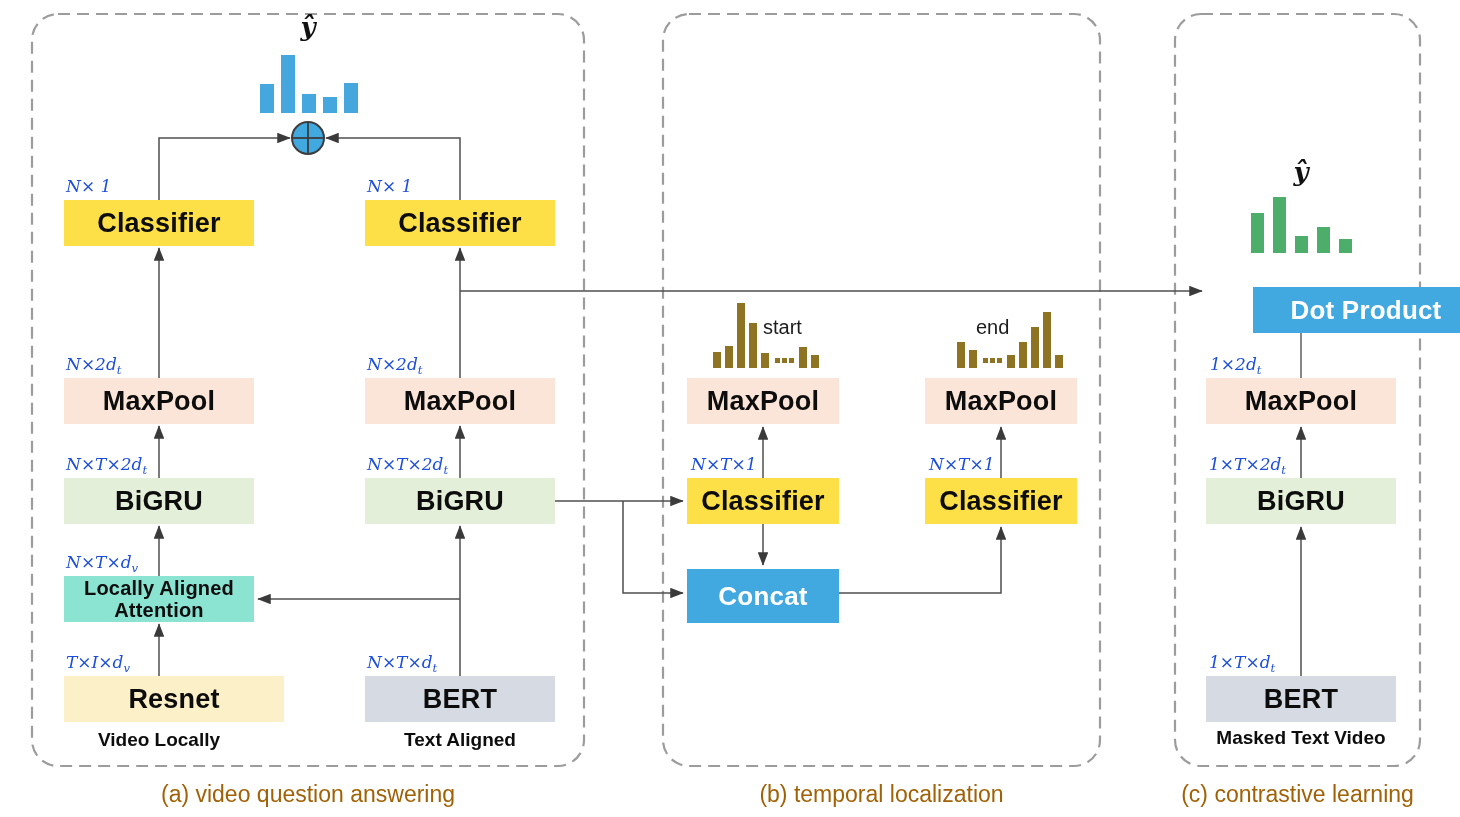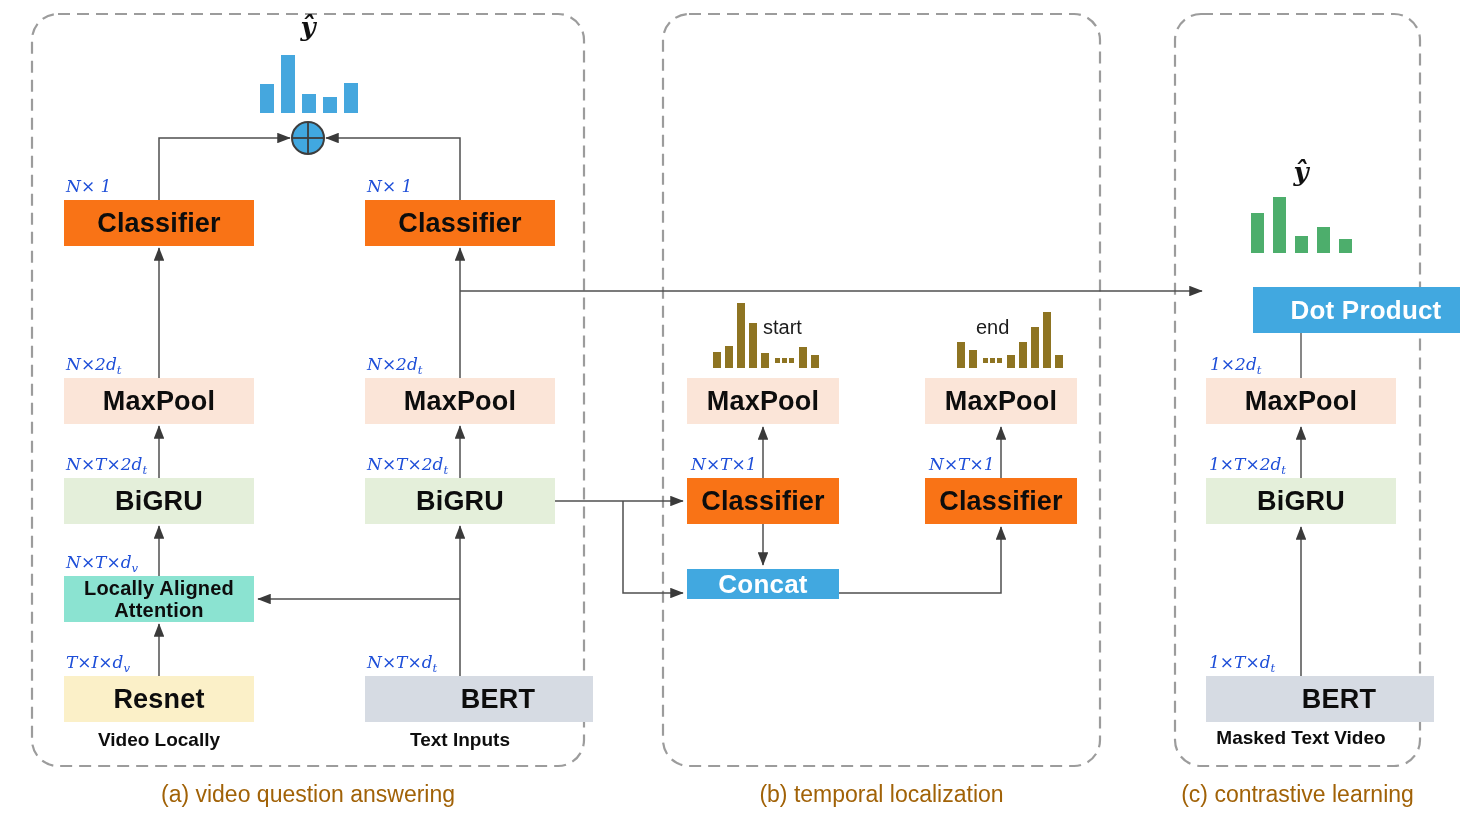--- a/index.html
+++ b/index.html
@@ -1,26 +1,26 @@
 <!DOCTYPE html>
 <html><head>
 <meta charset="utf-8">
 <style>
   html,body{margin:0;padding:0;background:#ffffff;}
   .canvas{position:relative;width:1460px;height:817px;background:#ffffff;overflow:hidden;
           font-family:"Liberation Sans",sans-serif;}
   .layer{position:absolute;left:0;top:0;}
   .box{position:absolute;display:flex;align-items:center;justify-content:center;
        font-weight:700;font-size:27px;color:#0d0d0d;letter-spacing:.2px;}
-  .c-classifier{background:#f97316;text-align:right;}
+  .c-classifier{background:#fde047;text-align:right;}
   .c-maxpool{background:#fbe5d8;}
   .c-bigru{background:#e4efda;}
   .c-laa{background:#8be3d1;font-size:20px;line-height:1.1;text-align:center;}
   .c-resnet{background:#fbf0c8;}
-  .c-bert{background:#d6dbe3;padding-left:38px;}
+  .c-bert{background:#d6dbe3;}
   .c-accent{background:#41a8e0;color:#ffffff;font-size:26px;}
   .dim{position:absolute;font-family:"DejaVu Serif","Liberation Serif",serif;
        font-style:italic;font-size:17px;color:#1d4ed8;white-space:nowrap;}
   .dim sub{font-size:.68em;}
   .inlabel{position:absolute;font-weight:700;font-size:19px;color:#0d0d0d;text-align:center;}
   .caption{position:absolute;font-size:23px;color:#a16207;text-align:center;}
   .hist-label{position:absolute;font-size:20px;color:#1c1c1c;}
   .yhat{position:absolute;font-family:"DejaVu Serif","Liberation Serif",serif;
         font-style:italic;font-weight:600;font-size:26px;color:#111;text-align:center;}
 </style>
@@ -116,32 +116,32 @@
 
   <div class="box c-classifier" style="left:64px;top:200px;width:190px;height:46px;">Classifier</div>
   <div class="box c-maxpool" style="left:64px;top:378px;width:190px;height:46px;">MaxPool</div>
   <div class="box c-bigru" style="left:64px;top:478px;width:190px;height:46px;">BiGRU</div>
   <div class="box c-laa" style="left:64px;top:576px;width:190px;height:46px;">
     <div>
       <div>Locally Aligned</div>
       <div>Attention</div>
     </div>
   </div>
-  <div class="box c-resnet" style="left:64px;top:676px;width:190px;height:46px;">Resnet</div>
+  <div class="box c-resnet" style="left:64px;top:676px;width:220px;height:46px;">Resnet</div>
 
   <div class="box c-classifier" style="left:365px;top:200px;width:190px;height:46px;">Classifier</div>
   <div class="box c-maxpool" style="left:365px;top:378px;width:190px;height:46px;">MaxPool</div>
   <div class="box c-bigru" style="left:365px;top:478px;width:190px;height:46px;">BiGRU</div>
   <div class="box c-bert" style="left:365px;top:676px;width:190px;height:46px;">BERT</div>
 
   <div class="box c-maxpool" style="left:687px;top:378px;width:152px;height:46px;">MaxPool</div>
   <div class="box c-classifier" style="left:687px;top:478px;width:152px;height:46px;">Classifier</div>
   <div class="box c-maxpool" style="left:925px;top:378px;width:152px;height:46px;">MaxPool</div>
   <div class="box c-classifier" style="left:925px;top:478px;width:152px;height:46px;">Classifier</div>
-  <div class="box c-accent" style="left:687px;top:569px;width:152px;height:30px;">Concat</div>
+  <div class="box c-accent" style="left:687px;top:569px;width:152px;height:54px;">Concat</div>
 
   <div class="box c-accent" style="left:1253px;top:267px;width:226px;height:46px;margin-top:20px;">Dot Product</div>
   <div class="box c-maxpool" style="left:1206px;top:378px;width:190px;height:46px;">MaxPool</div>
   <div class="box c-bigru" style="left:1206px;top:478px;width:190px;height:46px;">BiGRU</div>
   <div class="box c-bert" style="left:1206px;top:676px;width:190px;height:46px;">BERT</div>
 
   <div class="dim" style="left:66px;top:176px;"><span>N× 1</span><sub></sub></div>
   <div class="dim" style="left:367px;top:176px;"><span>N× 1</span><sub></sub></div>
   <div class="dim" style="left:66px;top:354px;"><span>N×2d</span><sub>t</sub></div>
   <div class="dim" style="left:367px;top:354px;"><span>N×2d</span><sub>t</sub></div>
@@ -153,20 +153,20 @@
   <div class="dim" style="left:691px;top:454px;"><span>N×T×1</span><sub></sub></div>
   <div class="dim" style="left:929px;top:454px;"><span>N×T×1</span><sub></sub></div>
   <div class="dim" style="left:1210px;top:354px;"><span>1×2d</span><sub>t</sub></div>
   <div class="dim" style="left:1209px;top:454px;"><span>1×T×2d</span><sub>t</sub></div>
   <div class="dim" style="left:1209px;top:652px;"><span>1×T×d</span><sub>t</sub></div>
 
   <div class="hist-label" style="left:763px;top:316px;">start</div>
   <div class="hist-label" style="left:976px;top:316px;">end</div>
 
   <div class="inlabel" style="left:64px;top:729px;width:190px;">Video Locally</div>
-  <div class="inlabel" style="left:365px;top:729px;width:190px;">Text Inputs</div>
+  <div class="inlabel" style="left:365px;top:729px;width:190px;">Text Aligned</div>
   <div class="inlabel" style="left:1186px;top:727px;width:230px;">Masked Text Video</div>
 
   <div class="caption" style="left:32px;top:781px;width:552px;">(a) video question answering</div>
   <div class="caption" style="left:663px;top:781px;width:437px;">(b) temporal localization</div>
   <div class="caption" style="left:1175px;top:781px;width:245px;">(c) contrastive learning</div>
 
 </div>
 
 </body></html>

